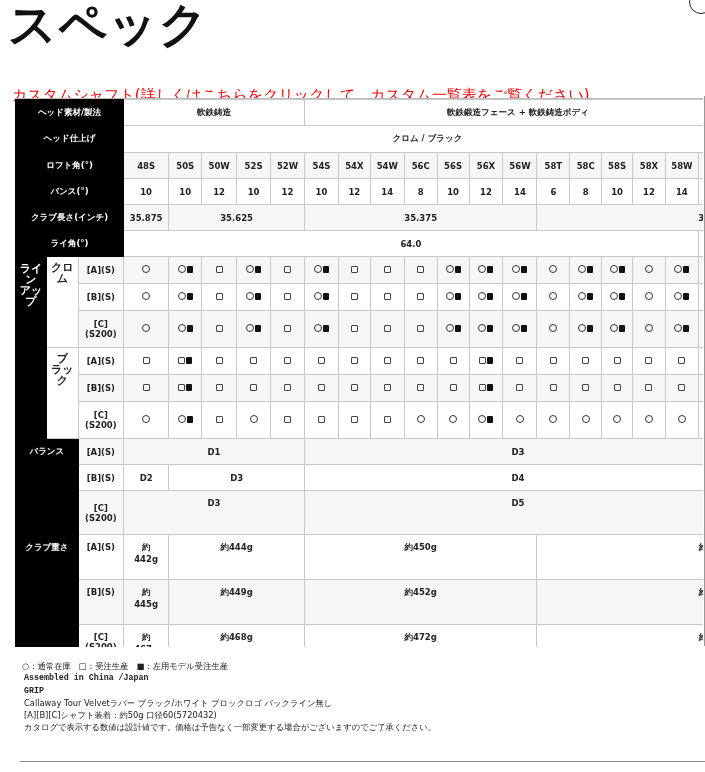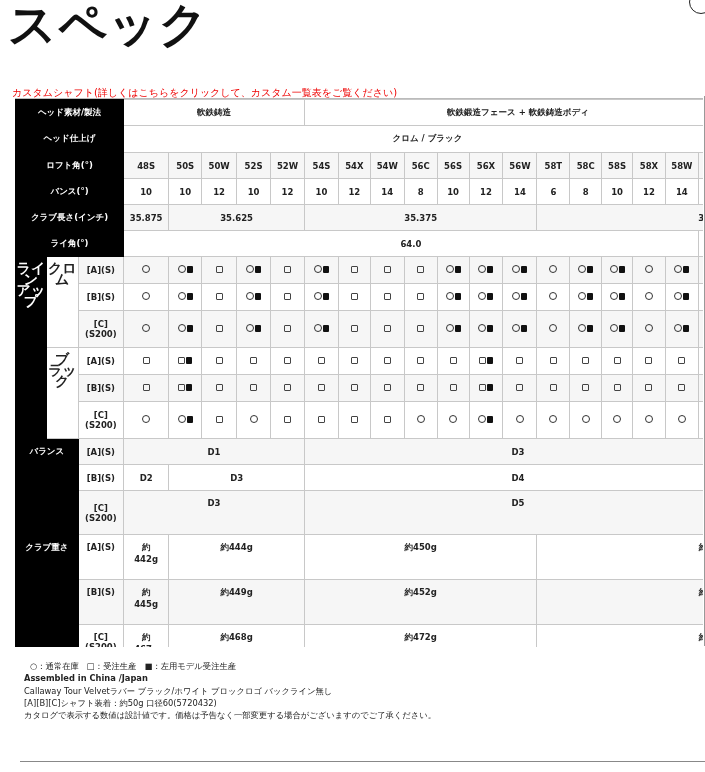--- a/index.html
+++ b/index.html
@@ -1,40 +1,40 @@
 <!DOCTYPE html>
 <html><head>
 <meta charset="utf-8">
 <style>
   html, body { margin:0; padding:0; background:#fff; }
   body { width:705px; height:772px; overflow:hidden; position:relative; font-family:"DejaVu Sans", sans-serif; color:#111; }
   .title { position:absolute; left:8px; top:0px; font-size:48px; font-weight:bold; letter-spacing:1px; line-height:56px; font-family:Liberation Mono, monospace; }
   .corner-icon { position:absolute; right:-8px; top:-10px; width:22px; height:22px; border:1.5px solid #222; border-radius:50%; }
-  .custom-link { position:absolute; left:12px; top:86px; font-size:10px; color:#e00; text-decoration:none; }
+  .custom-link { position:absolute; left:12px; top:86px; font-size:15px; color:#e00; text-decoration:none; }
   .spec-wrap { position:absolute; left:15px; top:98px; width:688px; height:548px; overflow:hidden; border-top:1px solid #bbb; }
   table.spec { border-collapse:collapse; table-layout:fixed; width:717px; font-size:8.5px; font-weight:bold; }
   table.spec td { border:1px solid #c8c8c8; text-align:center; vertical-align:middle; padding:0; color:#222; }
   table.spec td.hd { background:#000; color:#fff; border-color:#000; font-weight:bold; }
-  table.spec td.sub { background:#fff; font-weight:bold; }
+  table.spec td.sub { background:#fff; font-weight:bold;font-family:Liberation Mono, monospace; }
   tr.h26 td { height:25px; }
   tr.h27 td { height:26px; }
   tr.h36 td { height:36px; }
   tr.h38 td { height:37px; }
   tr.alt td.c { background:#f6f6f6; }
   td.c { background:#fff; }
   td.top { vertical-align:top !important; padding-top:7px !important; }
-  td.vert { vertical-align:top !important; padding-top:6px !important; line-height:11px; font-size:14px; }
+  td.vert { vertical-align:top !important; padding-top:6px !important; line-height:11px; font-size:11px; }
   .sym { display:inline-flex; align-items:center; gap:1px; }
   .circ { display:inline-block; width:6px; height:6px; border:1px solid #333; border-radius:50%; }
   .sq { display:inline-block; width:5px; height:5px; border:1px solid #444; border-radius:1px; }
   .lh { display:inline-block; width:6px; height:7px; background:#111; border-radius:1px; }
   .rtd { text-align:right !important; padding-right:0 !important; }
   .notes { position:absolute; left:14px; top:660px; font-size:8.3px; line-height:12.3px; color:#222; }
-  .notes .b { font-weight:bold; }
-  .notes .legend { margin-left:16px; }
+  .notes .b { font-weight:bold;font-family:Liberation Mono, monospace; }
+  .notes .legend { margin-left:8px; }
   .notes .ind { padding-left:10px; }
   .underline-rule { position:absolute; left:20px; top:761px; width:685px; border-top:1px solid #888; }
   .vr { position:absolute; right:0; top:96px; height:550px; border-left:1px solid #999; }
 </style>
 </head>
 <body>
 
 <div class="title">スペック</div>
 <div class="corner-icon"></div>
 <a class="custom-link" href="#">カスタムシャフト(詳しくはこちらをクリックして、カスタム一覧表をご覧ください)</a>
@@ -535,17 +535,18 @@
         </tr>
       </tbody>
 </table>
 </div>
 
 <div class="vr"></div>
 
 <div class="notes">
   <div class="legend">○：通常在庫　□：受注生産　■：左用モデル受注生産</div>
   <div class="ind b">Assembled in China /Japan</div>
+  <div class="ind b">GRIP</div>
   <div class="ind"><span>Callaway Tour Velvetラバー ブラック/ホワイト ブロックロゴ バックライン無し</span></div>
   <div class="ind">[A][B][C]シャフト装着：約50g 口径60(5720432)</div>
   <div class="ind">カタログで表示する数値は設計値です。価格は予告なく一部変更する場合がございますのでご了承ください。</div>
 </div>
 <div class="underline-rule"></div>
 
 </body></html>

